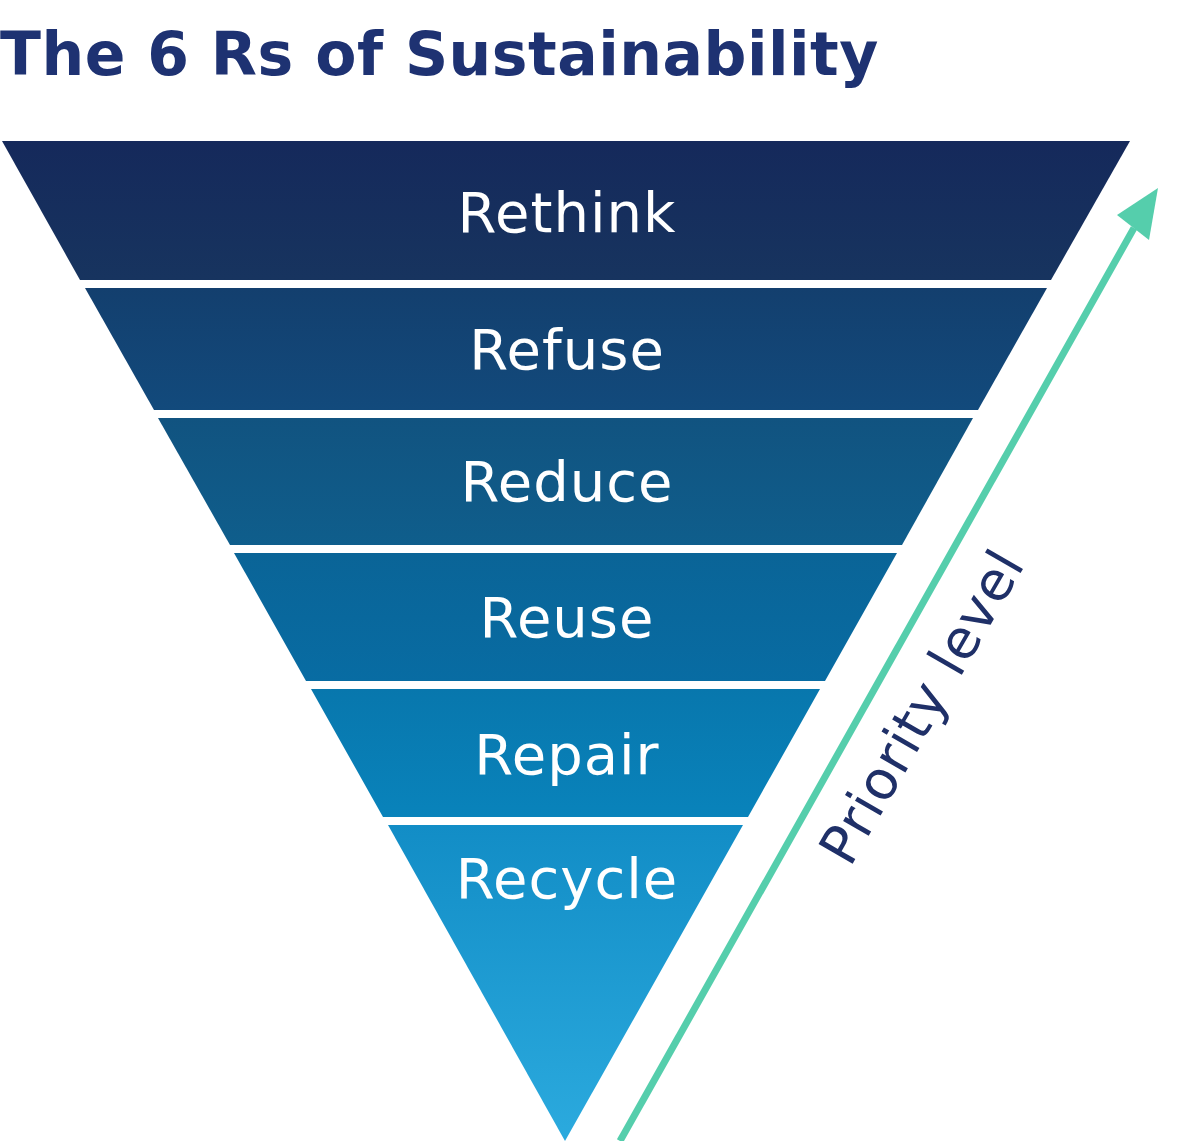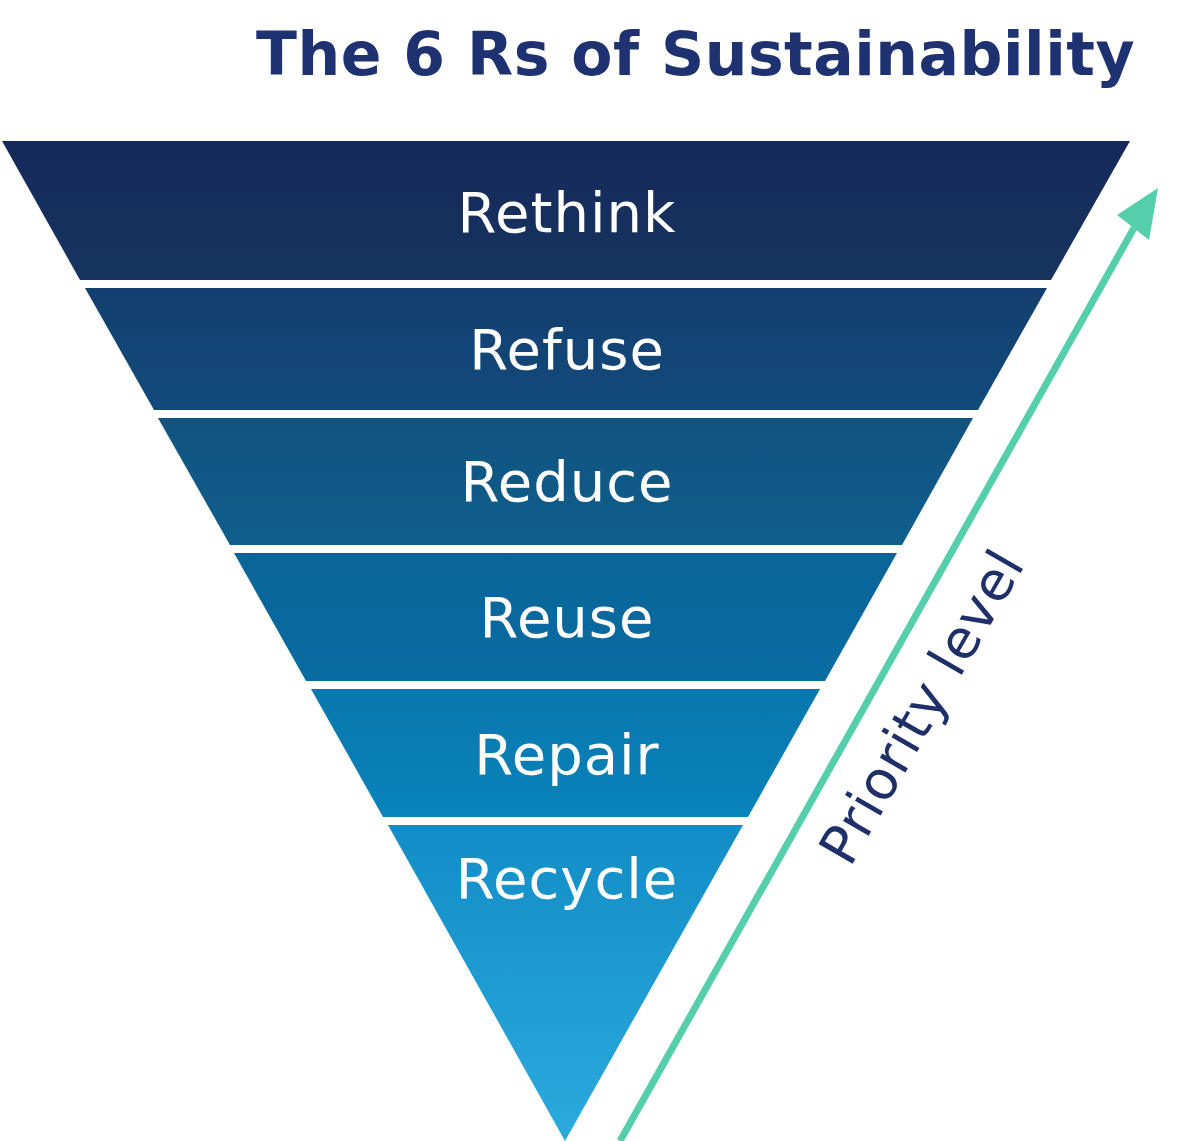--- a/index.html
+++ b/index.html
@@ -15,21 +15,21 @@
     position: relative;
     width: 1200px;
     height: 1141px;
     background: #FFFFFF;
   }
   .title {
     position: absolute;
     top: 20px;
     left: 0;
     width: 1135px;
-    text-align: right;
+    text-align: left;
     font-size: 60px;
     font-weight: 800;
     letter-spacing: 0.5px;
     color: #1E3272;
     line-height: 1.15;
   }
   svg.funnel-svg {
     position: absolute;
     top: 0;
     left: 0;

